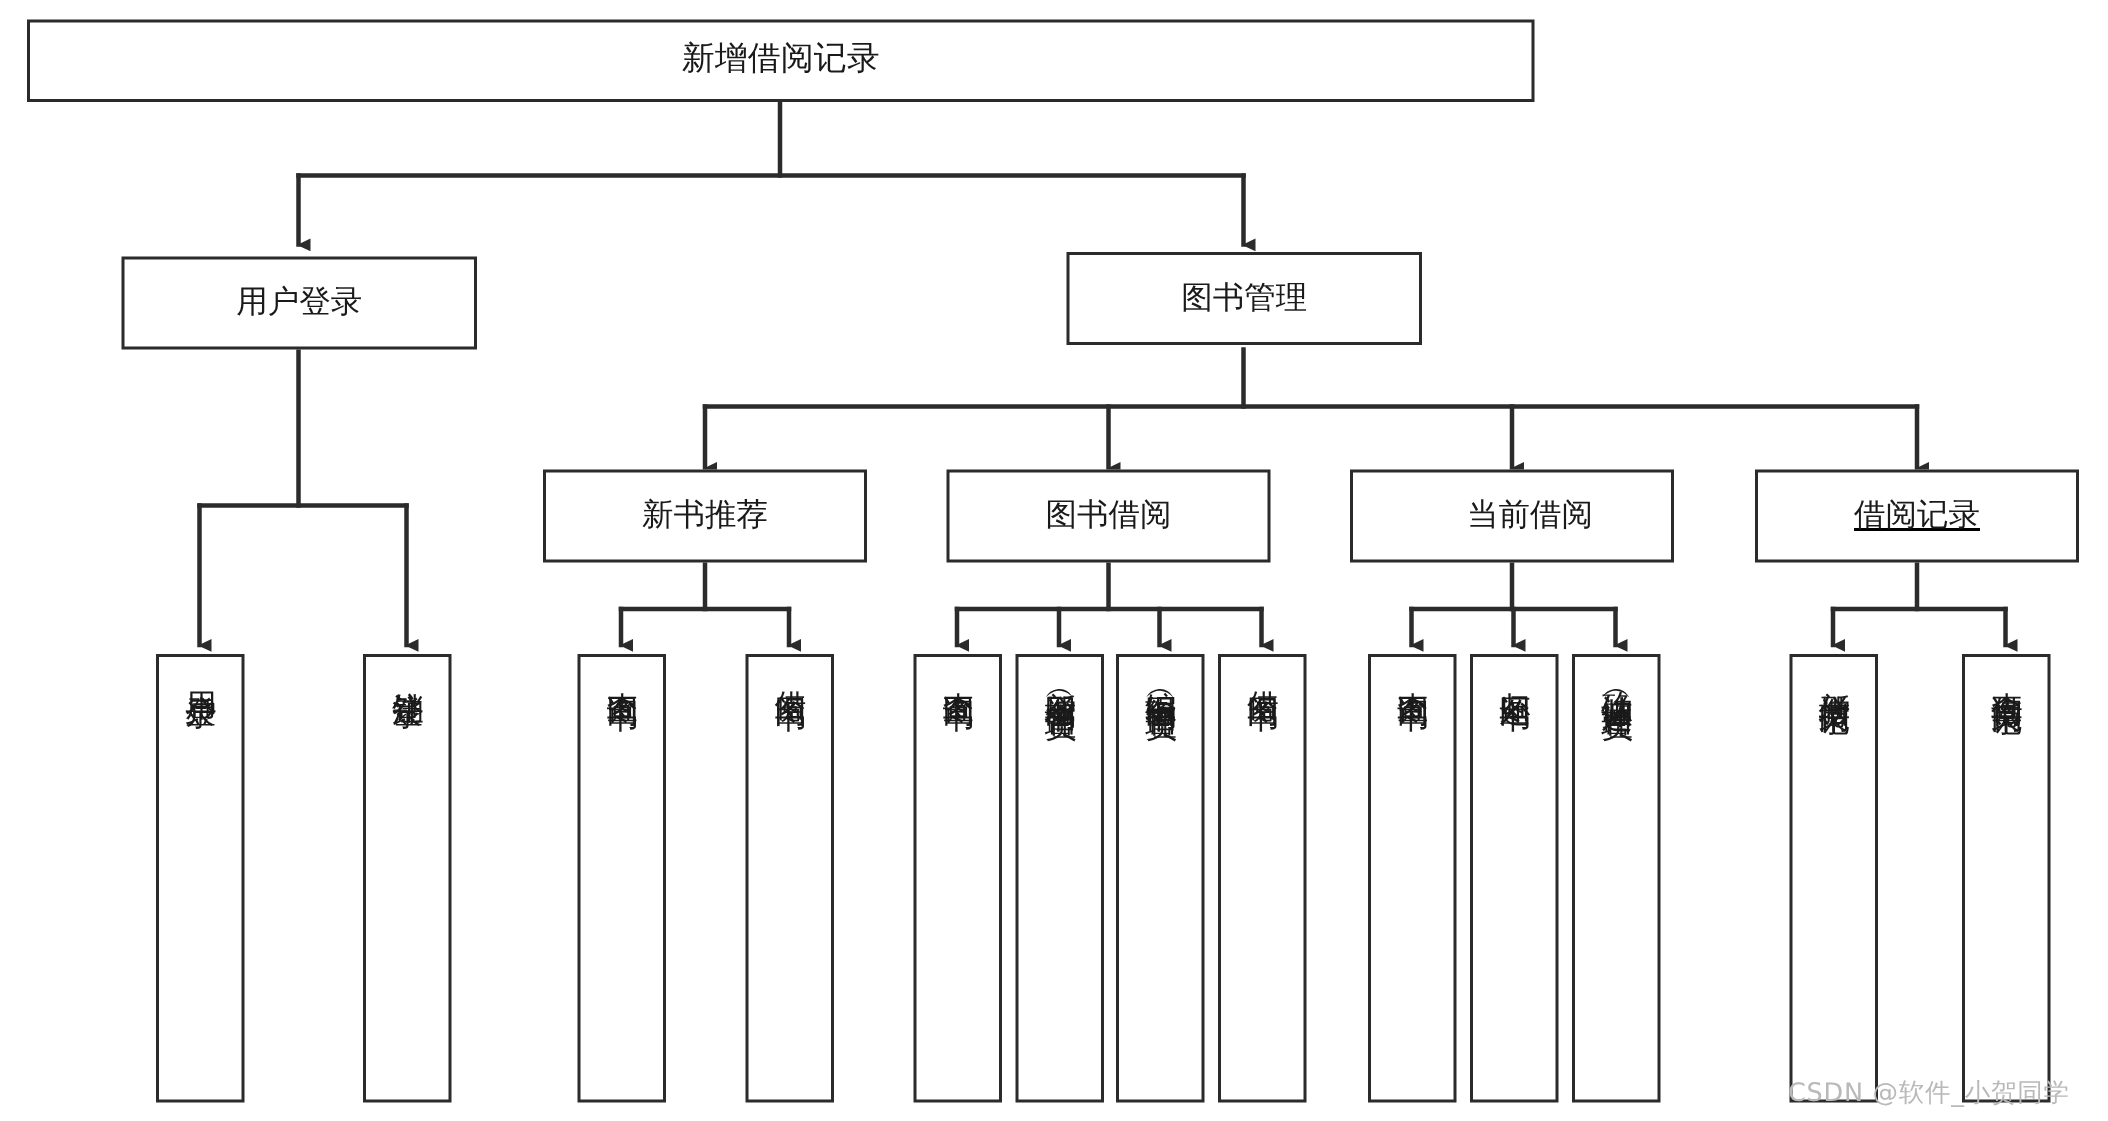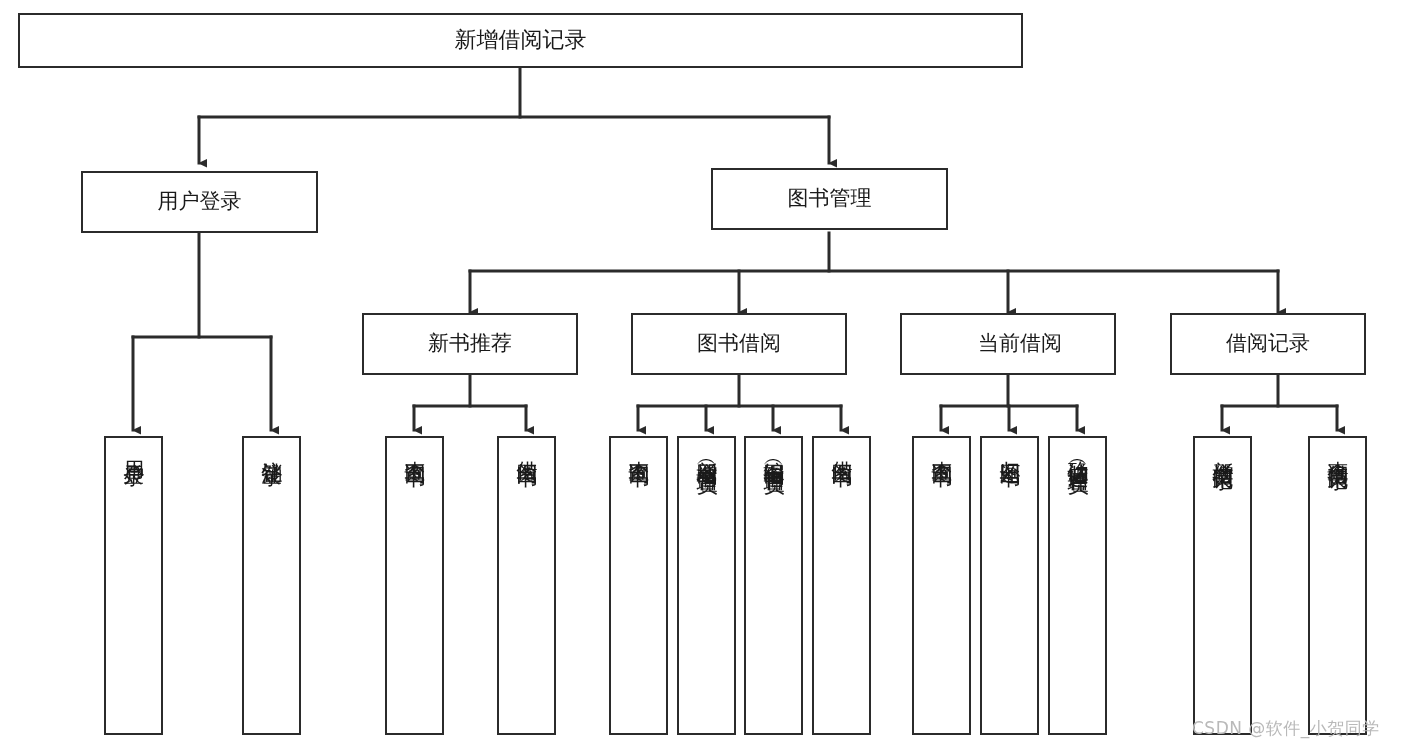--- a/index.html
+++ b/index.html
@@ -138,21 +138,21 @@
 
   <div class="node horizontal" style="left:631px; top:313px; width:216px; height:62px;">
     <span class="node-label">图书借阅</span>
   </div>
   <div class="node horizontal" style="left:362px; top:313px; width:216px; height:62px;">
     <span class="node-label">新书推荐</span>
   </div>
   <div class="node horizontal" style="left:900px; top:313px; width:216px; height:62px;padding-left:24px;">
     <span class="node-label">当前借阅</span>
   </div>
-  <div class="node horizontal" style="left:1170px; top:313px; width:196px; height:62px;">
+  <div class="node horizontal" style="left:1170px; top:313px; width:216px; height:62px;text-decoration:underline;">
     <span class="node-label">借阅记录</span>
   </div>
 
   <div class="node vertical" style="left:104px; top:436px; width:59px; height:299px;">
     <span class="node-label">用户登录</span>
   </div>
   <div class="node vertical" style="left:242px; top:436px; width:59px; height:299px;">
     <span class="node-label">注销登录</span>
   </div>
 

